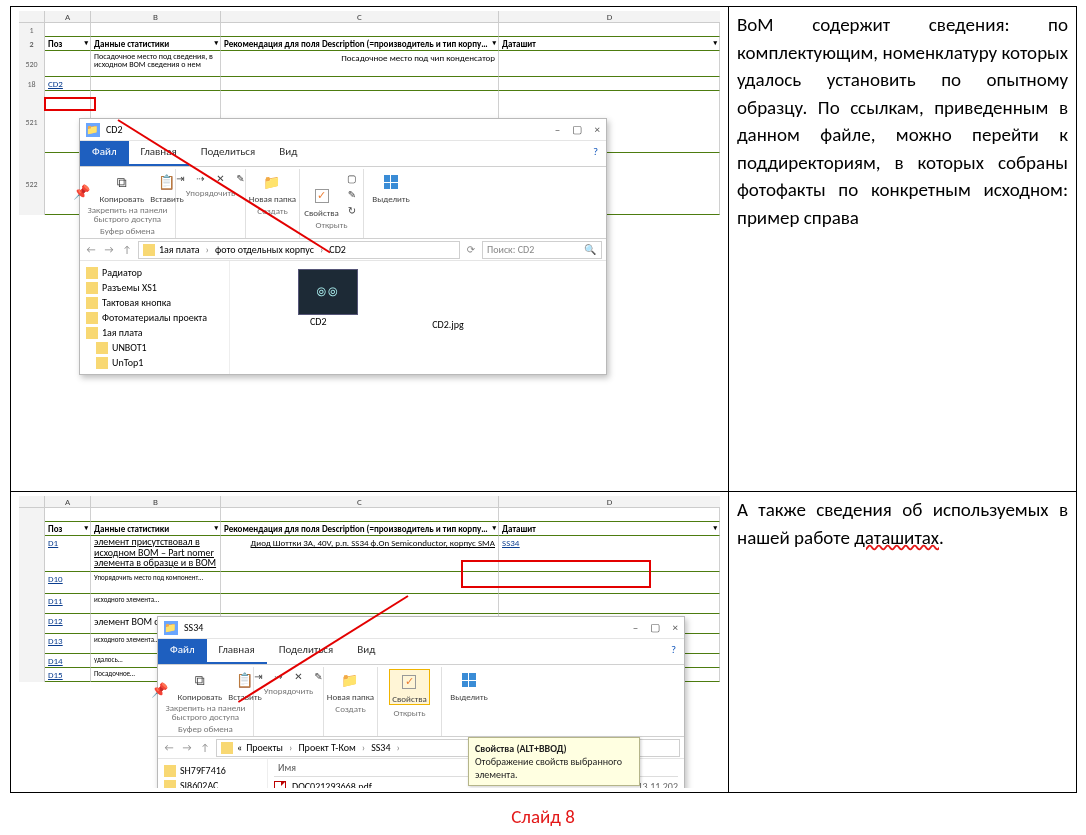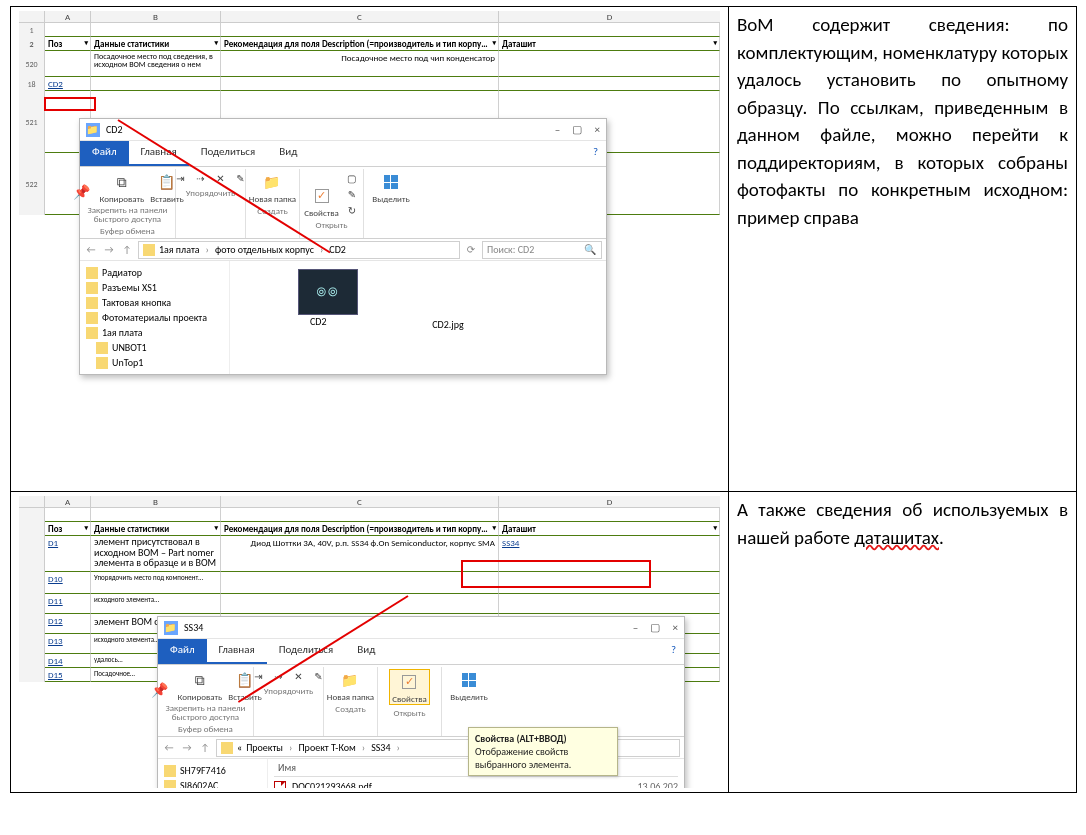--- a/index.html
+++ b/index.html
@@ -319,21 +319,21 @@
                 <div class="c cC"></div>
                 <div class="c cD"></div>
               </div>
     <div class="ssrow" style="font-weight:600;">
       <div class="rnum"></div>
       <div class="c cA filter">Поз</div>
       <div class="c cB filter">Данные статистики</div>
       <div class="c cC filter">Рекомендация для поля Description (=производитель и тип корпуса)</div>
       <div class="c cD filter">Даташит</div>
     </div>
-    <div class="ssrow" style="height:36px;">
+    <div class="ssrow" style="height:36px;text-decoration:underline;">
       <div class="rnum"></div>
       <div class="c cA"><span class="lnk">D1</span></div>
       <div class="c cB" style="white-space:normal;font-size:10px;line-height:1.05;">элемент присутствовал в исходном BOM – Part nomer элемента в образце и в BOM совпадает</div>
       <div class="c cC">Диод Шоттки 3А, 40V, р.п. SS34 ф.On Semiconductor, корпус SMA</div>
       <div class="c cD"><span class="lnk">SS34</span></div>
     </div>
     <div class="ssrow" style="height:22px;">
                 <div class="rnum"></div>
                 <div class="c cA"><span class="lnk">D10</span></div>
                 <div class="c cB" style="font-size:7px;white-space:normal;">Упорядочить место под компонент…</div>
@@ -488,34 +488,35 @@
           <div class="tree-item">
                       <span class="tico"></span>
                       <span>SI8602AC</span>
                     </div>
         </div>
         <div class="files" style="padding:0 6px;">
           <div class="filelist-hdr">Имя</div>
           <div style="display:flex;align-items:center;gap:6px;padding:3px 0;">
             <span class="pdfico"></span>
             <span>DOC021293668.pdf</span>
-            <span style="margin-left:auto;color:#666;">13.06.202</span>
-          </div>
-        </div>
-      </div>
-
-      <div class="tooltip" style="left:310px; top:110px; width:150px;">
+            <span style="margin-left:auto;color:#666;">13.11.202</span>
+          </div>
+        </div>
+      </div>
+
+      <div class="tooltip" style="left:310px; top:120px; width:172px;">
         <div class="tt-title">Свойства (ALT+ВВОД)</div>
         <div>Отображение свойств выбранного элемента.</div>
       </div>
 
       <div class="redline" style="left:250px; top:-22px; width:200px; transform:rotate(148deg);"></div>
     </div>
   </div>
 </td>
 <td class="right-cell">
   <span>А также сведения об используемых в нашей работе </span><span class="wavy">даташитах</span><span>.</span>
 </td>
 </tr>
 </tbody>
 </table>
 
+<div class="slide-footer">Слайд 8</div>
 </div>
 
 </body></html>

